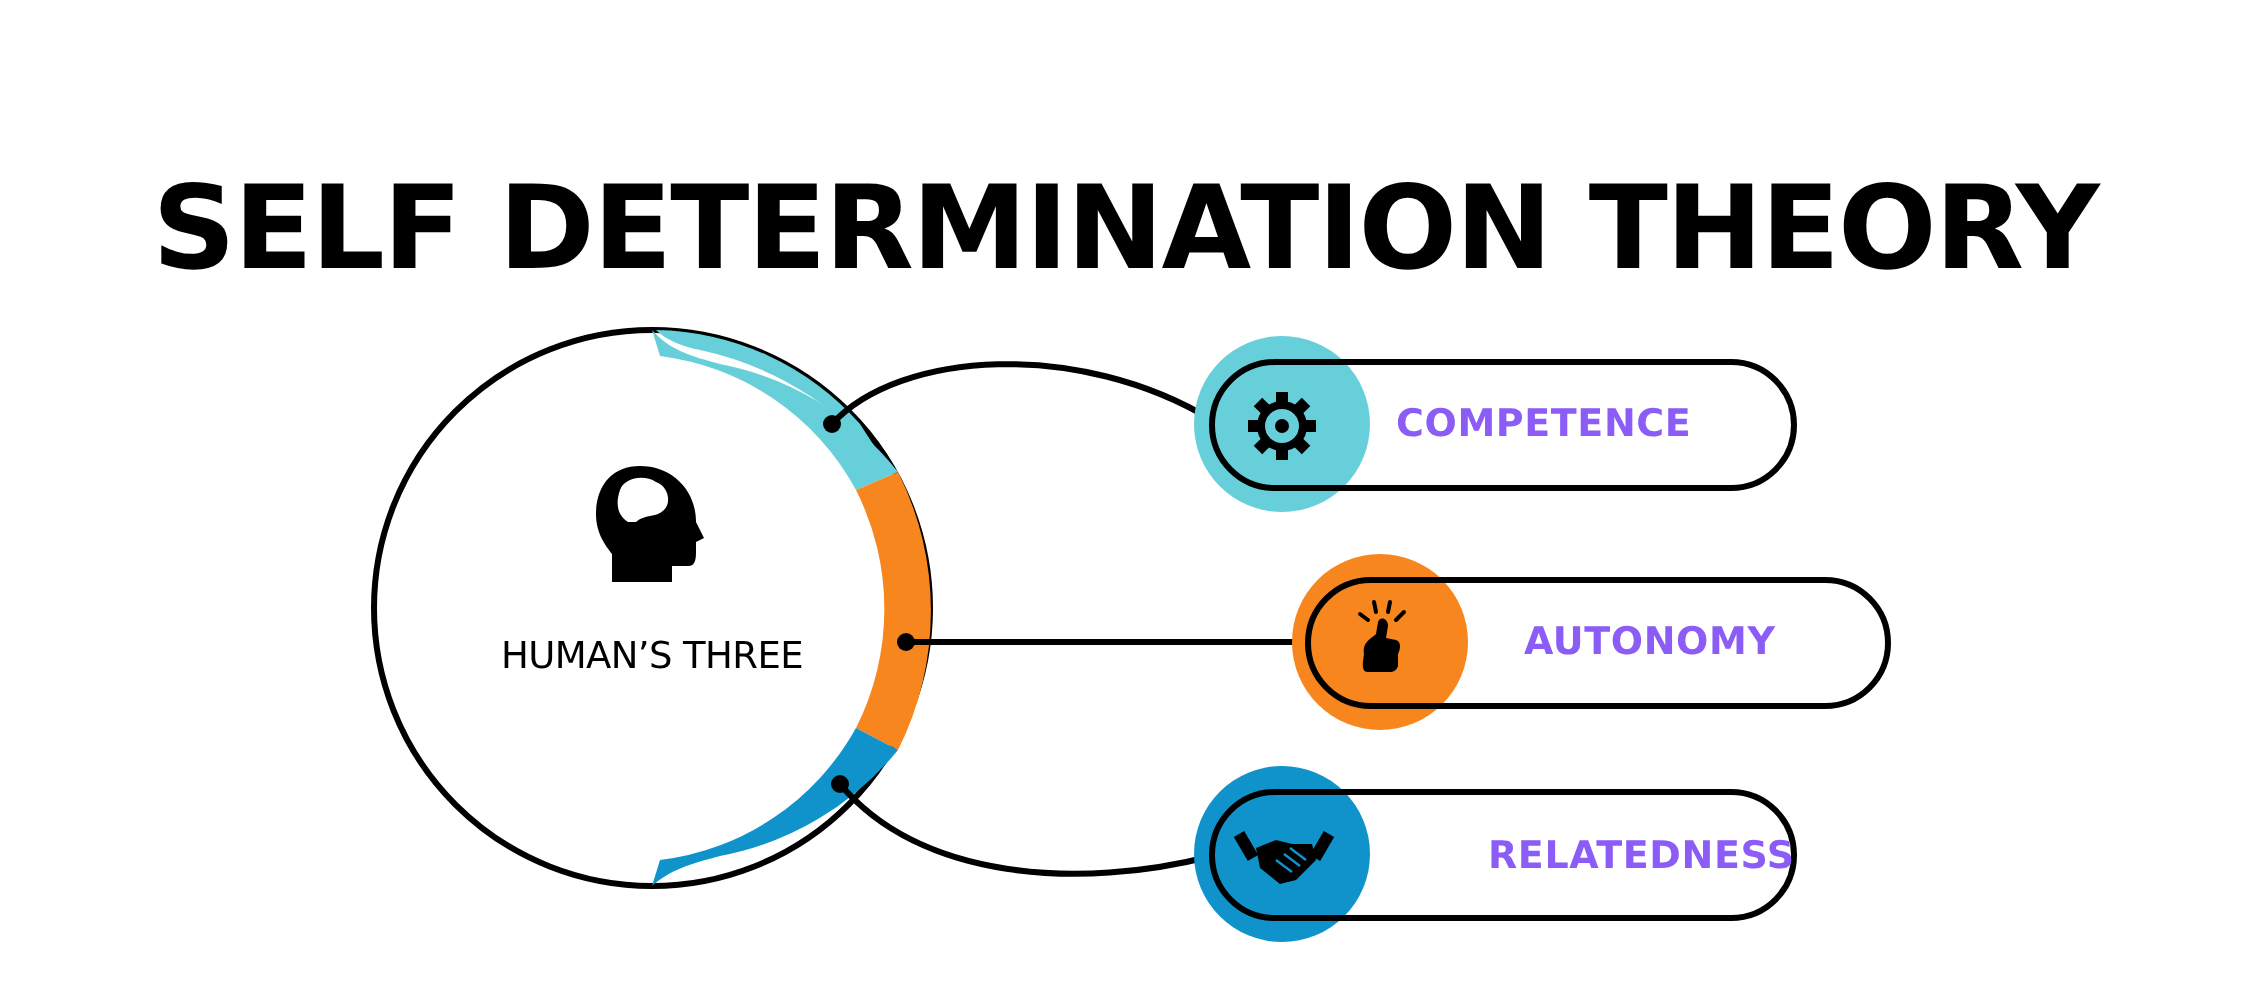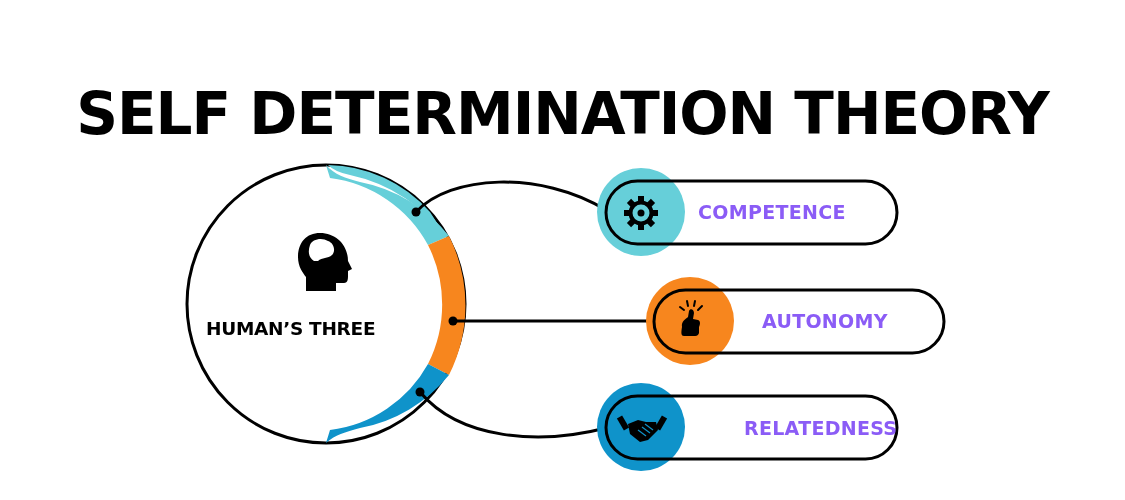--- a/index.html
+++ b/index.html
@@ -1,19 +1,19 @@
 <!DOCTYPE html>
 <html><head>
 <meta charset="utf-8">
 <style>
   html, body { margin:0; padding:0; background:#ffffff; }
   body { width:1125px; height:500px; position:relative; overflow:hidden; font-family:"DejaVu Sans", sans-serif; }
   .title { position:absolute; left:0; top:50px; width:1125px; text-align:center; font-family:"DejaVu Sans", sans-serif; font-weight:bold; font-size:58px; letter-spacing:-1px; color:#000; line-height:70px; transform:scaleX(1.0);margin-top:29px; }
   svg.diagram { position:absolute; left:0; top:0; }
-  .center-label { position:absolute; left:206px; top:315px; width:240px; font-weight:bold; font-size:18.5px; line-height:27px; color:#000; letter-spacing:-0.3px; }
+  .center-label { position:absolute; left:206px; top:315px; width:240px; text-align:center; font-weight:normal; font-size:18.5px; line-height:27px; color:#000; letter-spacing:-0.3px; }
   .pill-label { position:absolute; font-weight:bold; font-size:19px; color:#8b5cf6; letter-spacing:0.3px; line-height:24px; }
 </style>
 </head>
 <body>
 
 <div class="title">SELF DETERMINATION THEORY</div>
 
 <svg class="diagram" width="1125" height="500" viewBox="0 0 1125 500">
 
   <circle cx="326" cy="304" r="139" fill="none" stroke="#000" stroke-width="3"></circle>

